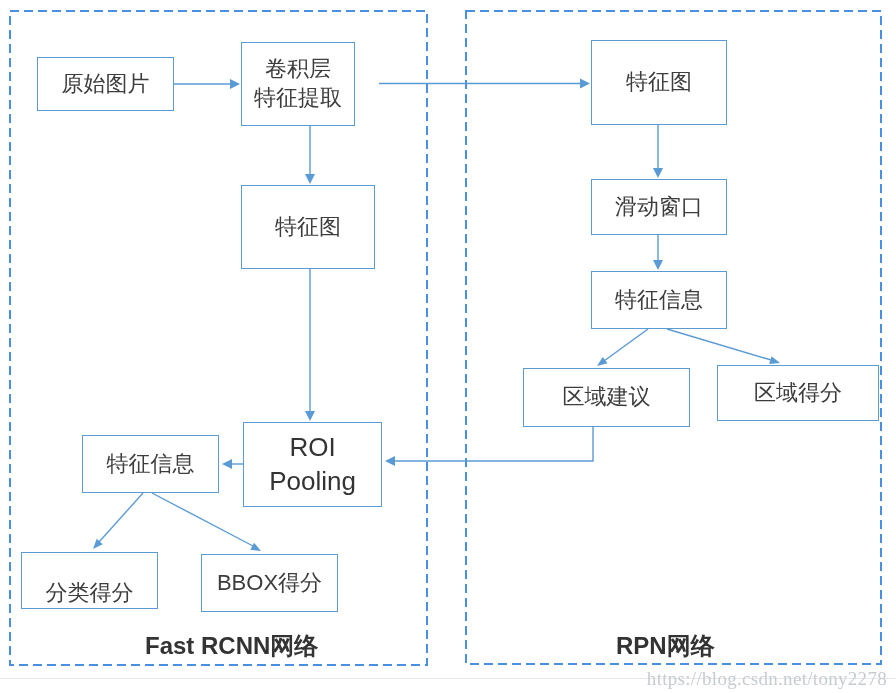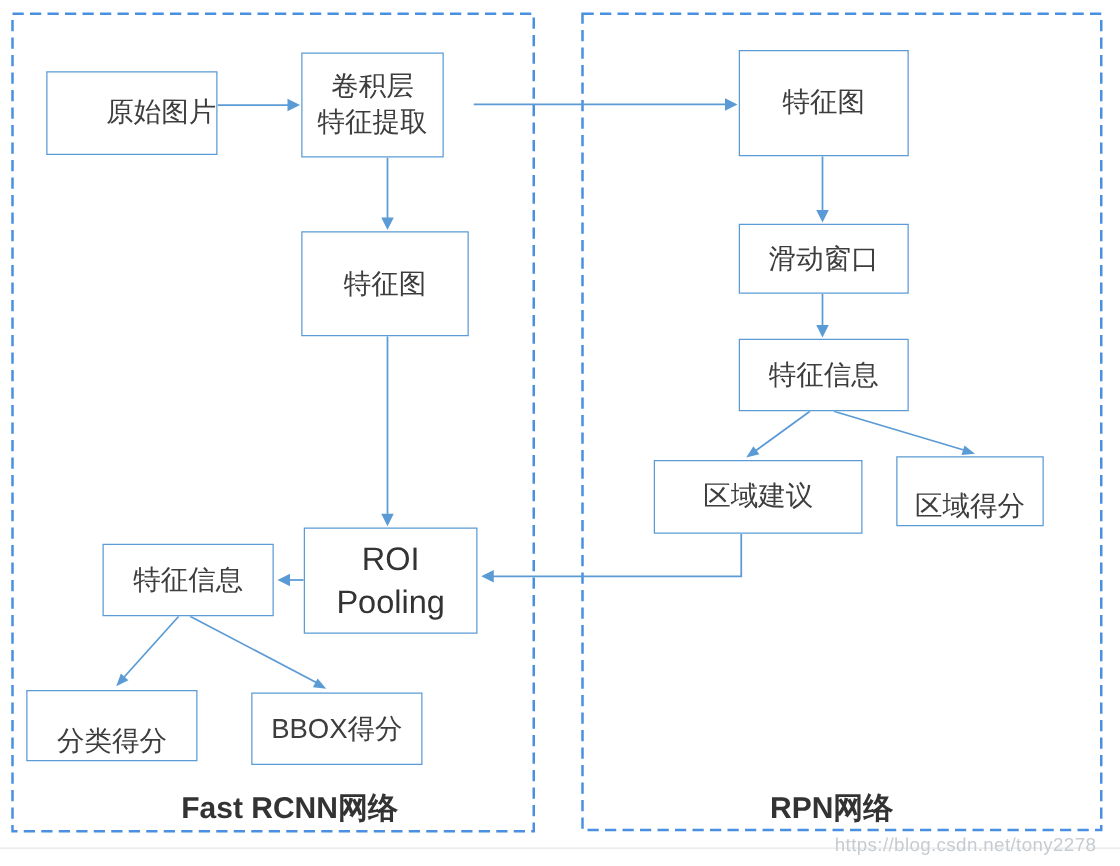--- a/index.html
+++ b/index.html
@@ -39,25 +39,25 @@
   .panel-label{
     position:absolute;
     font-size:24px;
     font-weight:600;
     color:#333;
     white-space:nowrap;
     font-family:"Liberation Sans", serif;
   }
   .watermark{
     position:absolute;
-    top:668px;right:19px;
-    font-size:15px;
+    top:668px;right:9px;
+    font-size:19px;
     letter-spacing:0.3px;
     color:var(--watermark);
-    font-family:Liberation Sans, sans-serif;
+    font-family:Liberation Serif, serif;
   }
   .bottom-rule{
     position:absolute;
     left:0;top:678px;width:896px;height:1px;
     background:#e7e7e7;
   }
 </style>
 </head>
 <body>
 
@@ -98,21 +98,21 @@
     <line class="edge" x1="243" y1="464" x2="231" y2="464"></line>
     <polygon class="arrowhead" points="222,464 232,459 232,469"></polygon>
 
     <line class="edge" x1="143" y1="493" x2="99" y2="542"></line>
     <polygon class="arrowhead" points="93,549 96.7,538.8 102.7,544.2"></polygon>
 
     <line class="edge" x1="152" y1="493" x2="253" y2="546"></line>
     <polygon class="arrowhead" points="261,551 250.3,549.8 254.1,542.8"></polygon>
   </svg>
 
-  <div class="node" style="left:37px;top:57px;width:137px;height:67px;align-items:flex-end;">
+  <div class="node" style="left:37px;top:57px;width:137px;height:54px;">
     <span>原始图片</span>
   </div>
 
   <div class="node" style="left:241px;top:42px;width:114px;height:84px;">
     <span>卷积层</span>
     <span>特征提取</span>
   </div>
 
   <div class="node" style="left:241px;top:185px;width:134px;height:84px;">
     <span>特征图</span>
@@ -144,21 +144,21 @@
   </div>
 
   <div class="node" style="left:591px;top:271px;width:136px;height:58px;">
     <span>特征信息</span>
   </div>
 
   <div class="node" style="left:523px;top:368px;width:167px;height:59px;">
     <span>区域建议</span>
   </div>
 
-  <div class="node" style="left:717px;top:365px;width:118px;height:56px;justify-content:flex-end;">
+  <div class="node" style="left:717px;top:365px;width:162px;height:56px;">
     <span>区域得分</span>
   </div>
 
   <div class="panel-label" style="left:145px;top:630px;text-align:center;">Fast RCNN网络</div>
   <div class="panel-label" style="left:616px;top:630px;">RPN网络</div>
 
   <div class="bottom-rule"></div>
 
   <div class="watermark">https://blog.csdn.net/tony2278</div>
 

